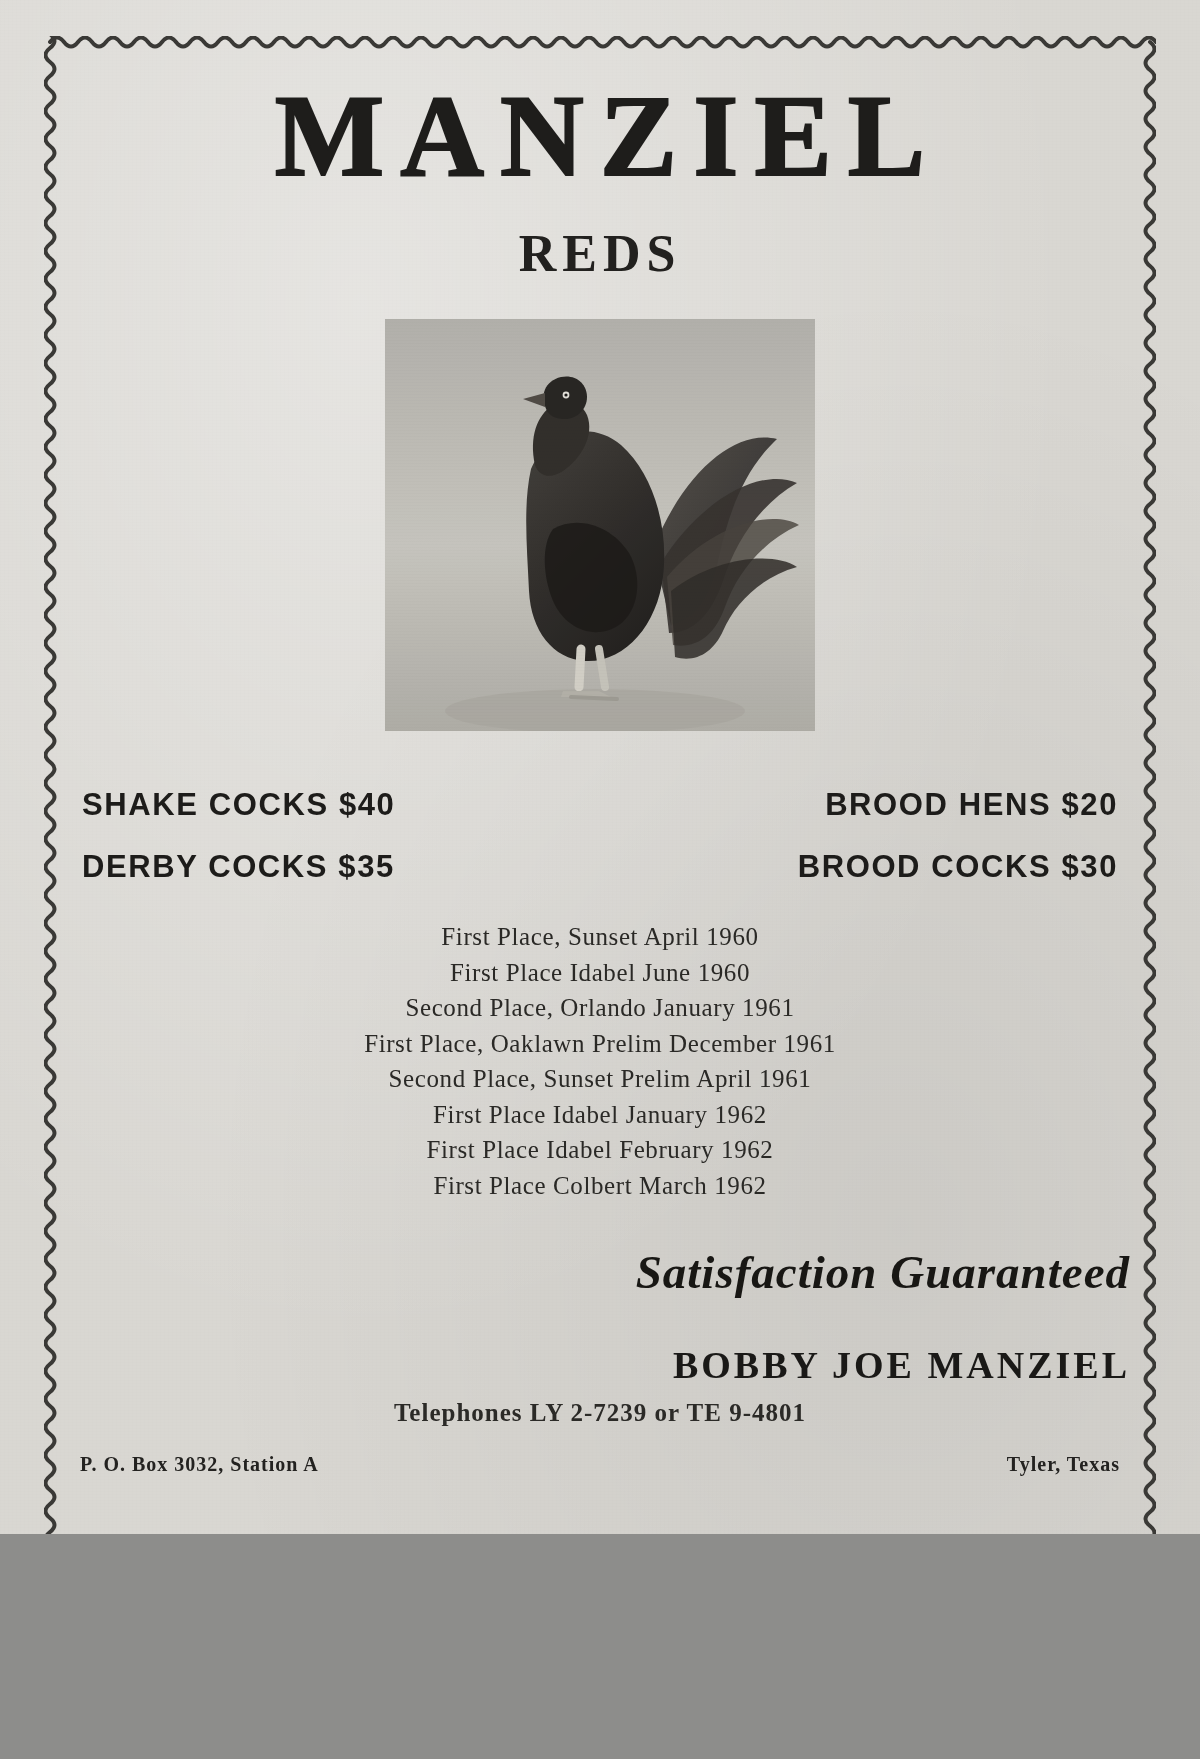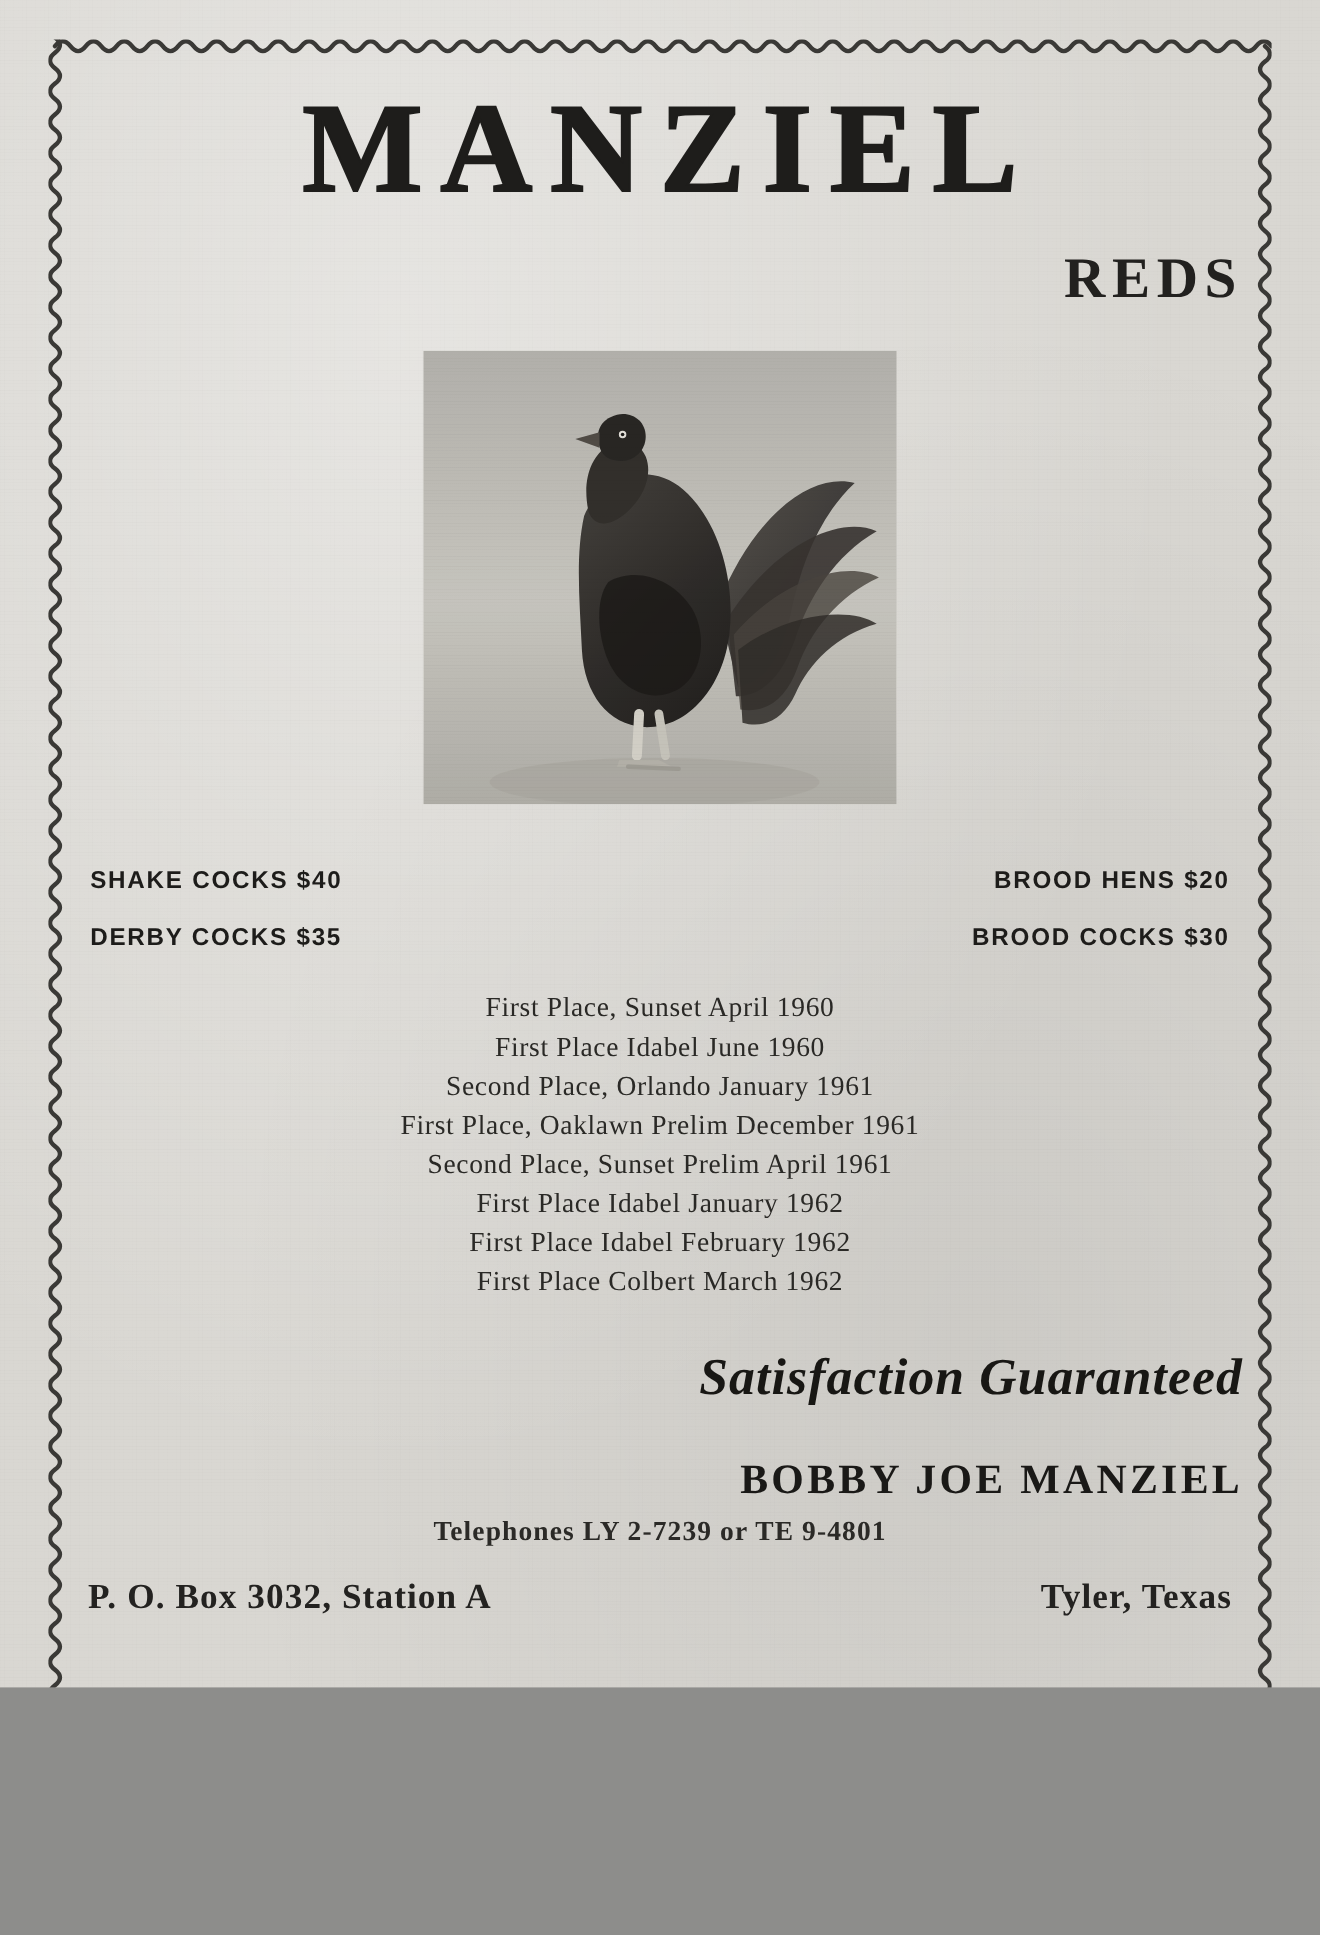--- a/index.html
+++ b/index.html
@@ -61,21 +61,21 @@
     line-height: 1;
     letter-spacing: 16px;
     color: #1e1d1b;
     margin-top: 18px;
     text-indent: 16px;
     -webkit-text-stroke: 2px #1e1d1b;
   }
 
   .subtitle-row {
     display: flex;
-    justify-content: flex-end;
+    justify-content: center;
     gap: 130px;
     margin-top: 30px;
     font-family: "Liberation Serif", serif;
     font-weight: bold;
     font-size: 52px;
     letter-spacing: 6px;
     color: #22211f;
   }
 
   .photo-wrap {
@@ -105,21 +105,21 @@
   }
   .price-row {
     display: flex;
     justify-content: space-between;
     align-items: baseline;
     margin-bottom: 26px;
   }
   .price-item {
     font-family: "Liberation Sans", sans-serif;
     font-weight: bold;
-    font-size: 22px;
+    font-size: 31px;
     letter-spacing: 1.6px;
     color: #1d1c1a;
   }
 
   .wins {
     margin-top: 34px;
     text-align: center;
   }
   .win-line {
     font-family: "Liberation Serif", serif;
@@ -166,21 +166,21 @@
   .addr-row {
     margin-top: 26px;
     display: flex;
     justify-content: space-between;
     align-items: baseline;
     padding: 0 10px;
   }
   .addr {
     font-family: "Liberation Serif", serif;
     font-weight: bold;
-    font-size: 32px;
+    font-size: 20px;
     letter-spacing: 1px;
     color: #232220;
     filter: blur(0.3px);
   }
 </style>
 </head>
 <body>
 
 <div class="page">
 

